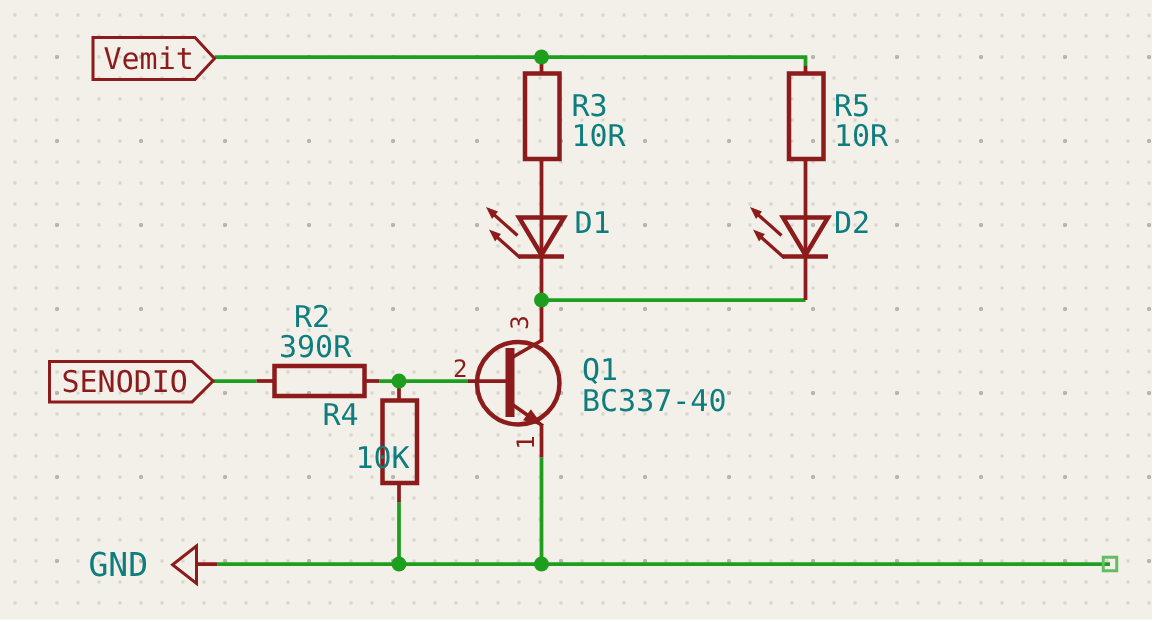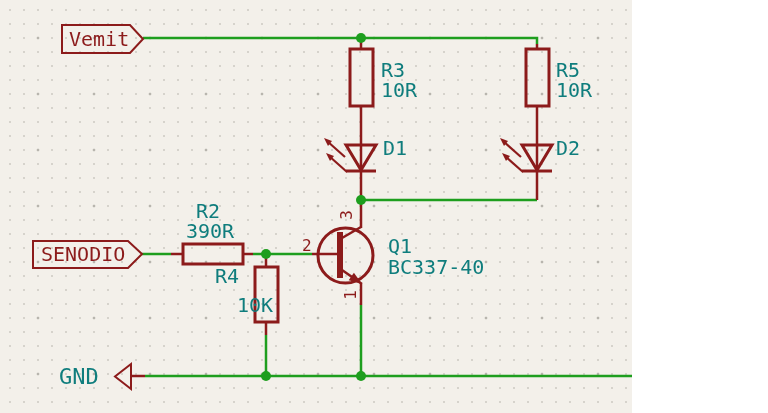--- a/index.html
+++ b/index.html
@@ -1,21 +1,21 @@
 <!DOCTYPE html>
 <html style="--background: #f3f0ea; --grid_minor: #d6d3cc; --grid_major: #b8b5ae; --wire: #1e9e1e; --component: #8c1b1b; --field: #0f7d7d; --noconnect: #63bd63;"><head>
 <meta charset="utf-8">
 <style>
   :root{
     --background:#f3f0ea; --grid_minor:#d6d3cc; --grid_major:#b8b5ae;
     --wire:#1e9e1e; --component:#8c1b1b; --field:#0f7d7d; --noconnect:#63bd63;
   }
   html,body{margin:0;padding:0;}
   .canvas{
-    position:relative;width:632px;height:413px;overflow:hidden;
+    position:relative;width:768px;height:413px;overflow:hidden;
     background-color:var(--background);
     background-image:
       radial-gradient(circle, var(--grid_major) 1.1px, transparent 1.7px),
       radial-gradient(circle, var(--grid_minor) 0.9px, transparent 1.4px);
     background-size:56px 56px, 14px 14px;
     background-position:10px 10px, 3px 3px;
   }
   svg{position:absolute;left:0;top:0;}
   .wire{stroke:var(--wire);stroke-width:2.5;fill:none;stroke-linecap:butt;}
   .lead{stroke:var(--component);stroke-width:2.5;fill:none;}

